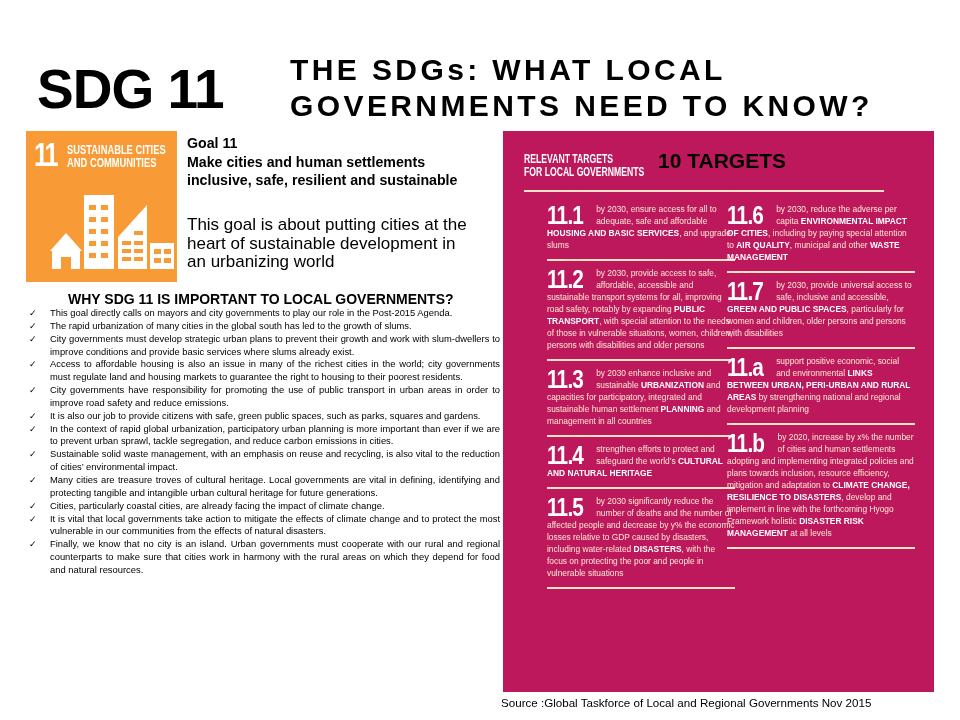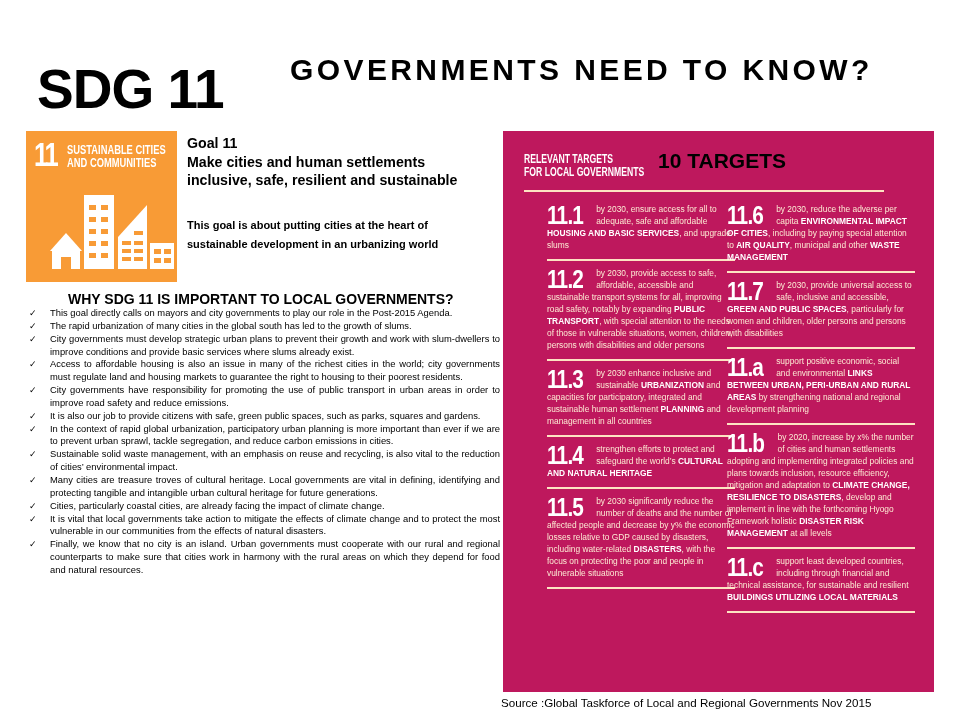--- a/index.html
+++ b/index.html
@@ -8,21 +8,21 @@
 
   .big-title { position: absolute; left: 37px; top: 62px; font-size: 55px; font-weight: bold; letter-spacing: -1px; line-height: 1; }
   .head-title { position: absolute; left: 290px; top: 52px; font-size: 30px; font-weight: bold; letter-spacing: 3.4px; line-height: 36px; }
 
   .sdg-icon { position: absolute; left: 26px; top: 131px; width: 151px; height: 151px; background: #F89B36; padding-left: 36px; }
   .sdg-icon .num { position: absolute; left: 8px; top: 6px; color: #fff; font-family: "Liberation Sans", sans-serif; font-weight: bold; font-size: 34px; letter-spacing: -3px; transform: scaleX(0.75); transform-origin: left top; line-height: 1; }
   .sdg-icon .lbl { position: absolute; left: 41px; top: 12px; color: #fff; font-weight: bold; font-size: 13px; line-height: 13px; transform: scaleX(0.72); transform-origin: left top; white-space: nowrap; }
   .sdg-icon svg { position: absolute; left: 0; top: 0; }
 
   .goal { position: absolute; left: 187px; top: 134px; font-size: 14.2px; font-weight: bold; line-height: 18.5px; width: 290px; }
-  .goal-desc { position: absolute; left: 187px; top: 216px; font-size: 11px; font-weight: bold; line-height: 18.5px; width: 290px; }
+  .goal-desc { position: absolute; left: 187px; top: 216px; font-size: 17px; font-weight: normal; line-height: 18.5px; width: 290px; }
 
   .why-title { position: absolute; left: 36px; top: 291px; font-size: 14px; font-weight: bold; white-space: nowrap; margin-left: 32px; }
   .why-list { position: absolute; left: 20px; top: 307px; width: 480px; list-style: none; }
   .why-list li { position: relative; padding-left: 14px; margin-left: 0; font-size: 9.4px; line-height: 12.85px; text-align: justify; left: 0; }
   .why-list li .chk { position: absolute; left: 0px; top: 0; font-size: 9px; }
   .why-list li .txt { display: block; margin-left: 0; padding-left: 0; }
   .why-list { padding-left: 0; }
 
   .orange-panel { position: absolute; left: 503px; top: 131px; width: 431px; height: 561px; background: #be185d; color: #fff; }
   .panel-head { position: absolute; left: 21px; top: 22px; font-weight: bold; font-size: 12px; line-height: 13px; transform: scaleX(0.72); transform-origin: left top; white-space: nowrap; }
@@ -38,20 +38,21 @@
   .target .desc { display: block; }
   .target-sep { height: 2px; background: #fde3c2; margin: 8px 0 0 0; clear: both; }
 
   .source { position: absolute; left: 501px; top: 696px; font-size: 11.6px; white-space: nowrap; }
 </style>
 </head>
 <body>
 
 <div class="big-title">SDG 11</div>
 <div class="head-title">
+  <div>THE SDGs: WHAT LOCAL</div>
   <div>GOVERNMENTS NEED TO KNOW?</div>
 </div>
 
 <div class="sdg-icon">
   <div class="num">11</div>
   <div class="lbl">
     <div>SUSTAINABLE CITIES</div>
     <div>AND COMMUNITIES</div>
   </div>
   <svg width="151" height="151" viewBox="0 0 151 151">
@@ -199,21 +200,16 @@
       <div class="target">
         <span class="code">11.a</span>
         <span class="desc"><span>support positive economic, social and environmental </span><b>LINKS BETWEEN URBAN, PERI-URBAN AND RURAL AREAS</b><span> by strengthening national and regional development planning</span></span>
         <div class="target-sep"></div>
       </div>
       <div class="target">
         <span class="code">11.b</span>
         <span class="desc"><span>by 2020, increase by x% the number of cities and human settlements adopting and implementing integrated policies and plans towards inclusion, resource efficiency, mitigation and adaptation to </span><b>CLIMATE CHANGE, RESILIENCE TO DISASTERS</b><span>, develop and implement in line with the forthcoming Hyogo Framework holistic </span><b>DISASTER RISK MANAGEMENT</b><span> at all levels</span></span>
         <div class="target-sep"></div>
       </div>
-      <div class="target">
-        <span class="code">11.c</span>
-        <span class="desc"><span>support least developed countries, including through financial and technical assistance, for sustainable and resilient </span><b>BUILDINGS UTILIZING LOCAL MATERIALS</b></span>
-        <div class="target-sep"></div>
-      </div>
     </div>
 </div>
 
 <div class="source">Source :Global Taskforce of Local and Regional Governments  Nov  2015</div>
 
 </body></html>

